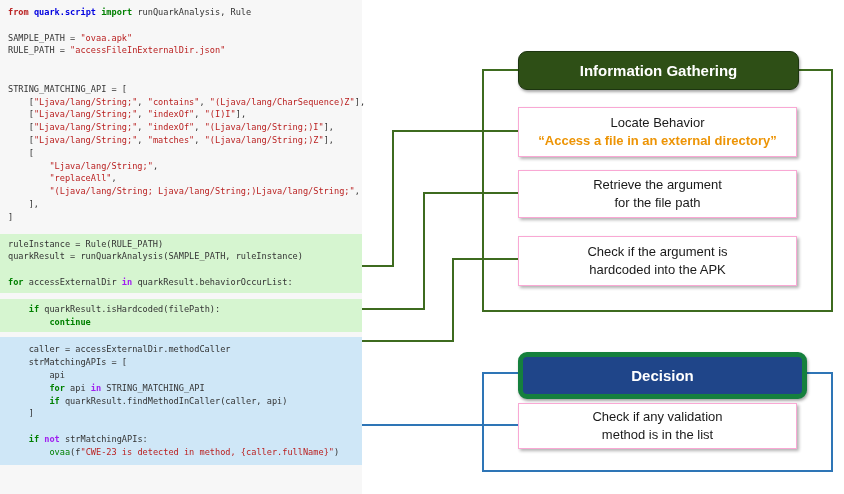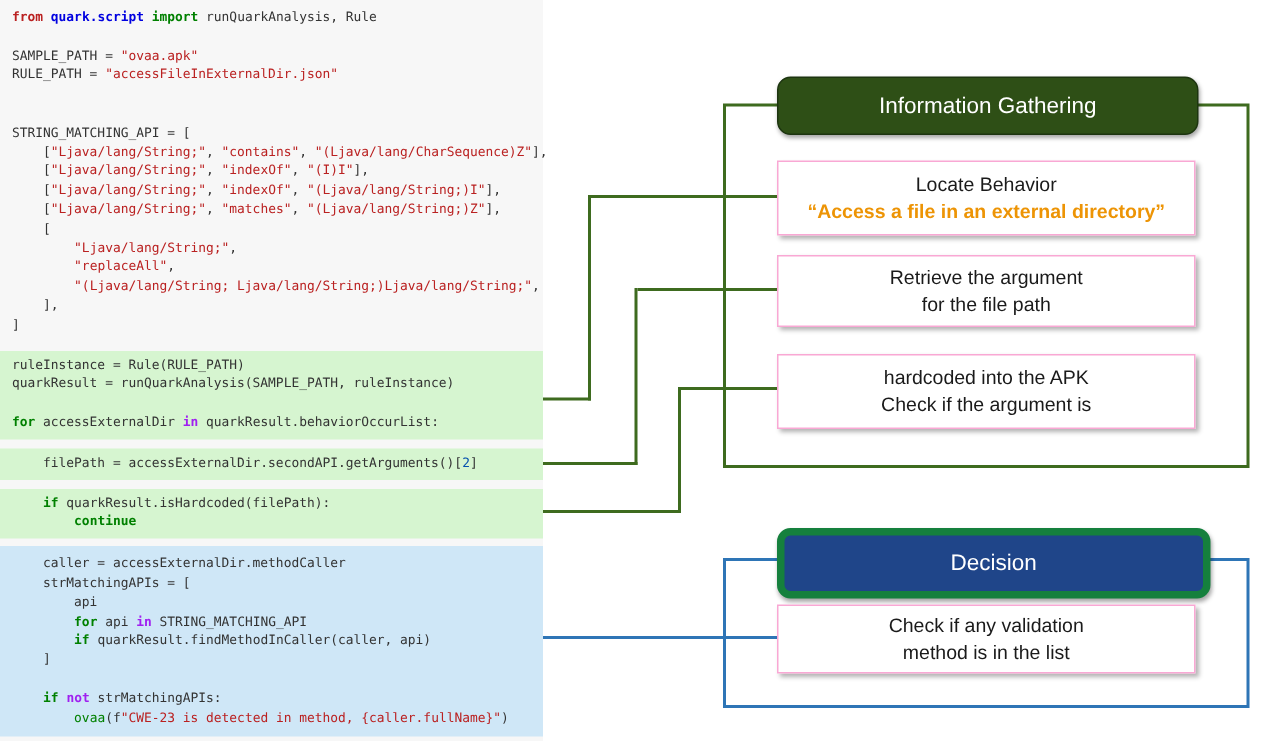--- a/index.html
+++ b/index.html
@@ -32,21 +32,21 @@
   #rect-blue{left:482px;top:372px;width:351px;height:100px;border:2px solid var(--line-blue,#2E75B6);}
 
   .hline,.vline{position:absolute;z-index:2;}
   .hline{height:2px;}
   .vline{width:2px;}
   .green-line{background:var(--line-green,#3E6B1F);}
   .blue-line{background:var(--line-blue,#2E75B6);}
 
   .flow-header{position:absolute;z-index:3;width:279px;height:37px;border-radius:9px;
     display:flex;align-items:center;justify-content:center;
-    color:#ffffff;font-weight:normal;font-size:15px;
+    color:#ffffff;font-weight:bold;font-size:15px;
     box-shadow:1px 2px 3px rgba(0,0,0,0.35);text-align:center;}
   #header-ig{left:518px;top:51px;background:var(--header-green,#2E4F16);border:1px solid #1d3510;}
   #header-dec{left:518px;top:352px;background:var(--header-blue,#1F4589);border:5px solid #15803d;}
 
   .flow-box{position:absolute;z-index:3;width:279px;box-sizing:border-box;
     background:#ffffff;border:1px solid #f9a8d4;box-shadow:2px 2px 3px rgba(0,0,0,0.3);
     display:flex;flex-direction:column;align-items:center;justify-content:center;
     font-size:13px;color:#1a1a1a;line-height:1.35;text-align:center;}
   #flow-box-1{left:518px;top:107px;height:50px;}
   #flow-box-2{left:518px;top:170px;height:48px;}
@@ -77,23 +77,20 @@
         <div class="code-line"><span class="t-p">        </span><span class="t-s">"replaceAll"</span><span class="t-p">,</span></div>
         <div class="code-line"><span class="t-p">        </span><span class="t-s">"(Ljava/lang/String; Ljava/lang/String;)Ljava/lang/String;"</span><span class="t-p">,</span></div>
         <div class="code-line"><span class="t-p">    ],</span></div>
         <div class="code-line"><span class="t-p">]</span></div>
       </div>
       <div class="seg green g1">
         <div class="code-line"><span class="t-p">ruleInstance = Rule(RULE_PATH)</span></div>
         <div class="code-line"><span class="t-p">quarkResult = runQuarkAnalysis(SAMPLE_PATH, ruleInstance)</span></div>
         <div class="code-line">&nbsp;</div>
         <div class="code-line"><span class="t-k">for</span><span class="t-p"> accessExternalDir </span><span class="t-ow">in</span><span class="t-p"> quarkResult.behaviorOccurList:</span></div>
-      </div>
-      <div class="seg green">
-        <div class="code-line"><span class="t-p">    filePath = accessExternalDir.secondAPI.getArguments()[</span><span class="t-n">2</span><span class="t-p">]</span></div>
       </div>
       <div class="seg green">
         <div class="code-line"><span class="t-p">    </span><span class="t-k">if</span><span class="t-p"> quarkResult.isHardcoded(filePath):</span></div>
         <div class="code-line"><span class="t-p">        </span><span class="t-k">continue</span></div>
       </div>
       <div class="seg blue">
         <div class="code-line"><span class="t-p">    caller = accessExternalDir.methodCaller</span></div>
         <div class="code-line"><span class="t-p">    strMatchingAPIs = [</span></div>
         <div class="code-line"><span class="t-p">        api</span></div>
         <div class="code-line"><span class="t-p">        </span><span class="t-k">for</span><span class="t-p"> api </span><span class="t-ow">in</span><span class="t-p"> STRING_MATCHING_API</span></div>
@@ -131,21 +128,21 @@
 
   <div class="flow-box" id="flow-box-1">
     <span>Locate Behavior</span>
     <span class="accent">“Access a file in an external directory”</span>
   </div>
   <div class="flow-box" id="flow-box-2">
     <span>Retrieve the argument</span>
     <span>for the file path</span>
   </div>
   <div class="flow-box" id="flow-box-3">
+    <span>Check if the argument is</span>
     <span>hardcoded into the APK</span>
-    <span>Check if the argument is</span>
   </div>
   <div class="flow-box" id="flow-box-4">
     <span>Check if any validation</span>
     <span>method is in the list</span>
   </div>
 
 </div>
 
 </body></html>

